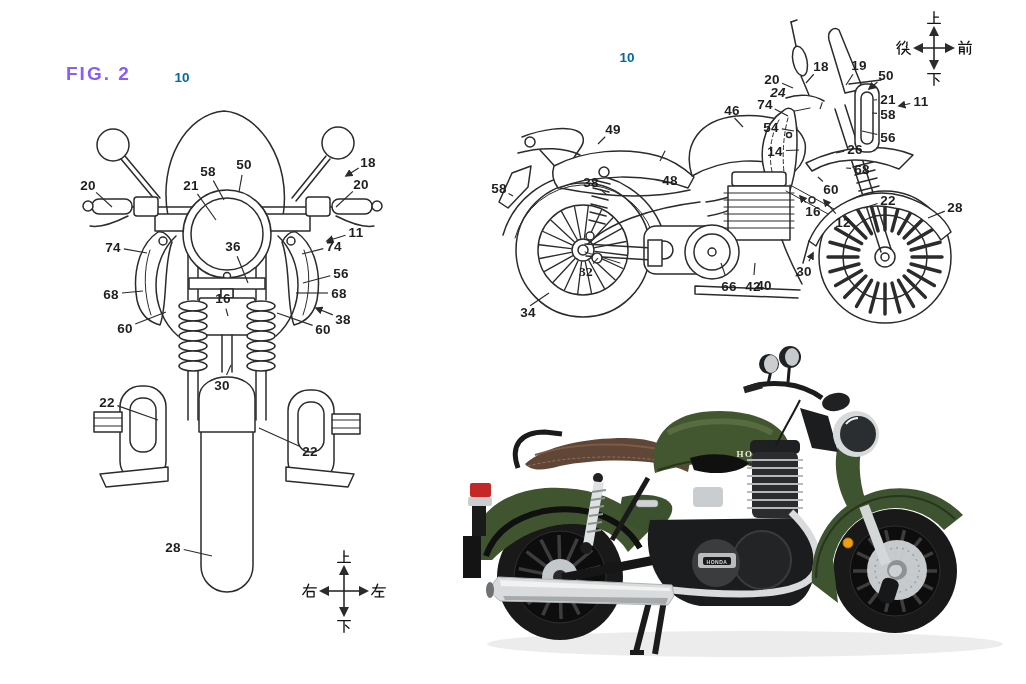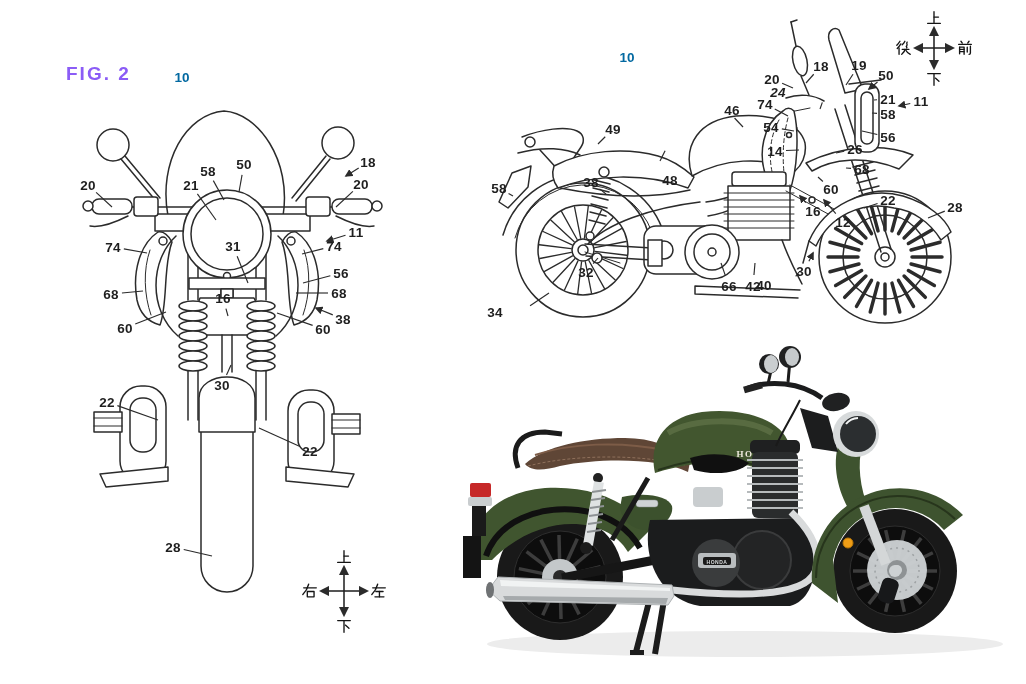--- a/index.html
+++ b/index.html
@@ -499,40 +499,40 @@
   <div class="figref" style="left:627px;top:57px">10</div>
   <div id="labels">
       <div class="callout" style="left: 88px; top: 185px;">20</div>
       <div class="callout" style="left: 191px; top: 185px;">21</div>
       <div class="callout" style="left: 208px; top: 171px;">58</div>
       <div class="callout" style="left: 244px; top: 164px;">50</div>
       <div class="callout" style="left: 368px; top: 162px;">18</div>
       <div class="callout" style="left: 361px; top: 184px;">20</div>
       <div class="callout" style="left: 356px; top: 232px;">11</div>
       <div class="callout" style="left: 113px; top: 247px;">74</div>
-      <div class="callout" style="left: 233px; top: 246px;">31</div>
+      <div class="callout" style="left: 233px; top: 246px;">36</div>
       <div class="callout" style="left: 334px; top: 246px;">74</div>
       <div class="callout" style="left: 341px; top: 273px;">56</div>
       <div class="callout" style="left: 111px; top: 294px;">68</div>
       <div class="callout" style="left: 339px; top: 293px;">68</div>
       <div class="callout" style="left: 223px; top: 298px;">16</div>
       <div class="callout" style="left: 343px; top: 319px;">38</div>
       <div class="callout" style="left: 125px; top: 328px;">60</div>
       <div class="callout" style="left: 323px; top: 329px;">60</div>
       <div class="callout" style="left: 222px; top: 385px;">30</div>
       <div class="callout" style="left: 107px; top: 402px;">22</div>
       <div class="callout" style="left: 310px; top: 451px;">22</div>
       <div class="callout" style="left: 173px; top: 547px;">28</div>
       <div class="callout" style="left: 613px; top: 129px;">49</div>
       <div class="callout" style="left: 670px; top: 141px; margin-top: 39px;">48</div>
       <div class="callout" style="left: 732px; top: 110px;">46</div>
       <div class="callout" style="left: 499px; top: 188px;">58</div>
       <div class="callout" style="left: 591px; top: 182px;">38</div>
-      <div class="callout" style="left: 586px; top: 272px;">32</div>
-      <div class="callout" style="left: 495px; top: 312px;">34</div>
+      <div class="callout" style="left: 586px; top: 272px; font-family: Liberation Serif, serif;">32</div>
+      <div class="callout" style="left: 528px; top: 312px;">34</div>
       <div class="callout" style="left: 729px; top: 286px;">66</div>
       <div class="callout" style="left: 753px; top: 286px;">42</div>
       <div class="callout" style="left: 772px; top: 79px;">20</div>
       <div class="callout" style="left: 821px; top: 66px;">18</div>
       <div class="callout" style="left: 859px; top: 65px;">19</div>
       <div class="callout" style="left: 886px; top: 75px;">50</div>
       <div class="callout" style="left: 778px; top: 92px; font-style: italic;">24</div>
       <div class="callout" style="left: 888px; top: 99px;">21</div>
       <div class="callout" style="left: 921px; top: 101px;">11</div>
       <div class="callout" style="left: 765px; top: 104px;">74</div>

